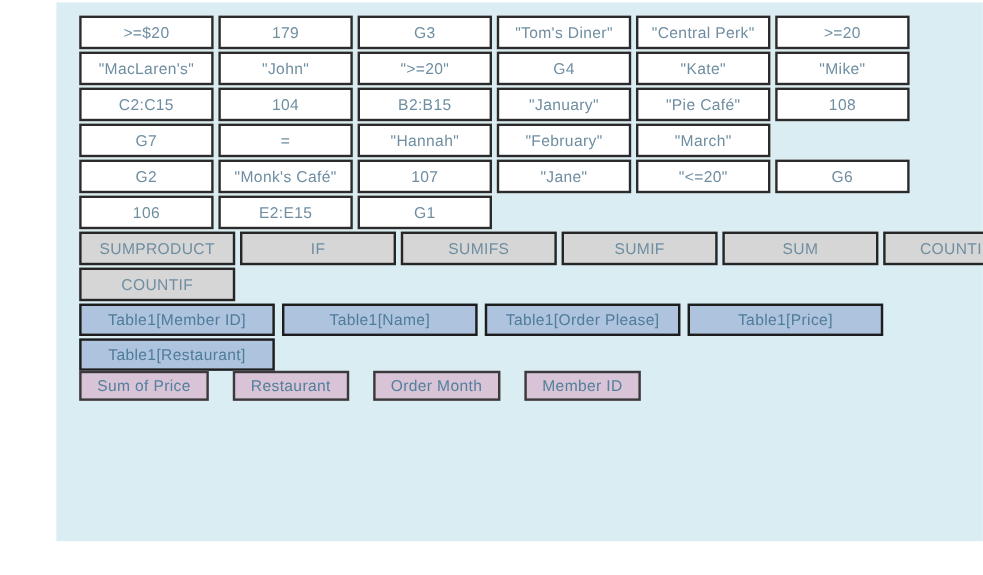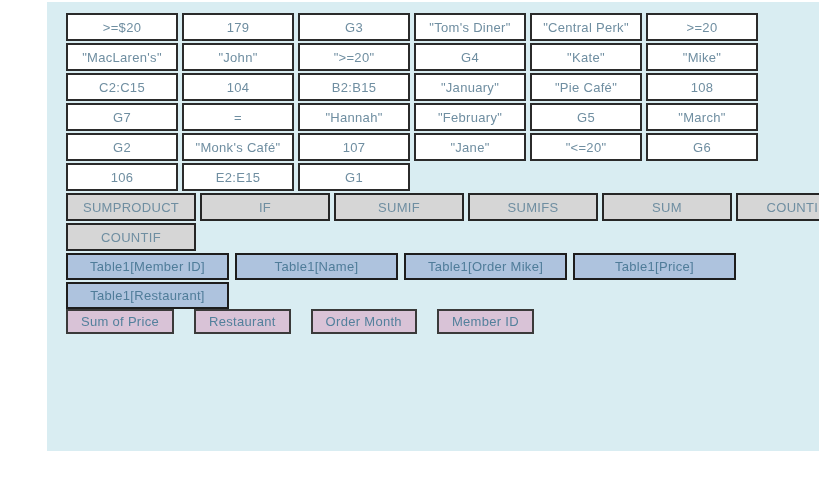--- a/index.html
+++ b/index.html
@@ -110,21 +110,20 @@
     <div class="tok">"January"</div>
     <div class="tok">"Pie Café"</div>
     <div class="tok">108</div>
   </div>
 
   <div class="row">
     <div class="tok">G7</div>
     <div class="tok">=</div>
     <div class="tok">"Hannah"</div>
     <div class="tok">"February"</div>
-    <div class="tok">G5</div>
     <div class="tok">"March"</div>
   </div>
 
   <div class="row">
     <div class="tok">G2</div>
     <div class="tok">"Monk's Café"</div>
     <div class="tok">107</div>
     <div class="tok">"Jane"</div>
     <div class="tok">"&lt;=20"</div>
     <div class="tok">G6</div>
@@ -132,34 +131,34 @@
 
   <div class="row">
     <div class="tok">106</div>
     <div class="tok">E2:E15</div>
     <div class="tok">G1</div>
   </div>
 
   <div class="row">
     <div class="tok fn">SUMPRODUCT</div>
     <div class="tok fn">IF</div>
+    <div class="tok fn">SUMIFS</div>
     <div class="tok fn">SUMIF</div>
-    <div class="tok fn">SUMIFS</div>
     <div class="tok fn">SUM</div>
     <div class="tok fn">COUNTIFS</div>
   </div>
 
   <div class="row">
     <div class="tok fn">COUNTIF</div>
   </div>
 
   <div class="row table-row">
     <div class="tok tbl">Table1[Member ID]</div>
     <div class="tok tbl">Table1[Name]</div>
-    <div class="tok tbl">Table1[Order Mike]</div>
+    <div class="tok tbl">Table1[Order Please]</div>
     <div class="tok tbl">Table1[Price]</div>
   </div>
 
   <div class="row table-row restaurant-row">
     <div class="tok tbl">Table1[Restaurant]</div>
   </div>
 
 
   <div class="row pink-row">
     <div class="tok fld">Sum of Price</div>

